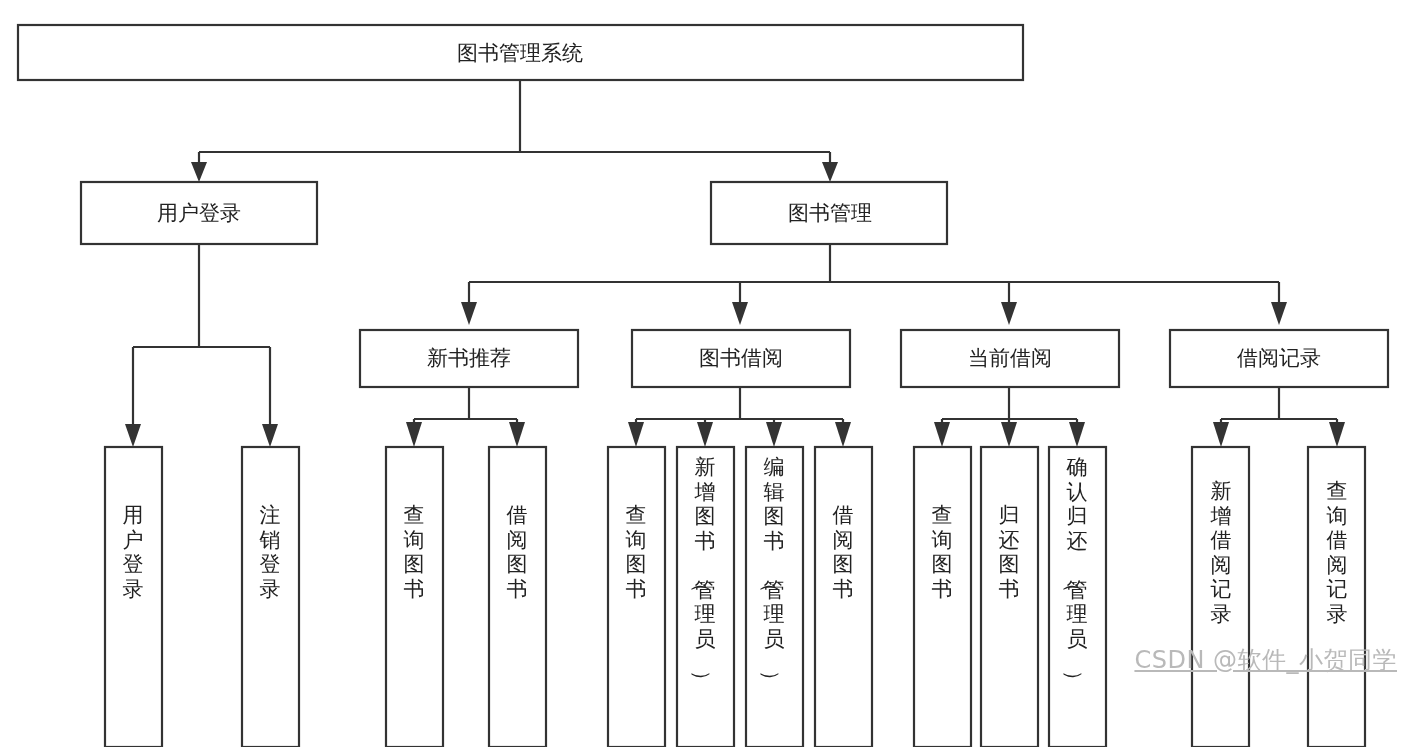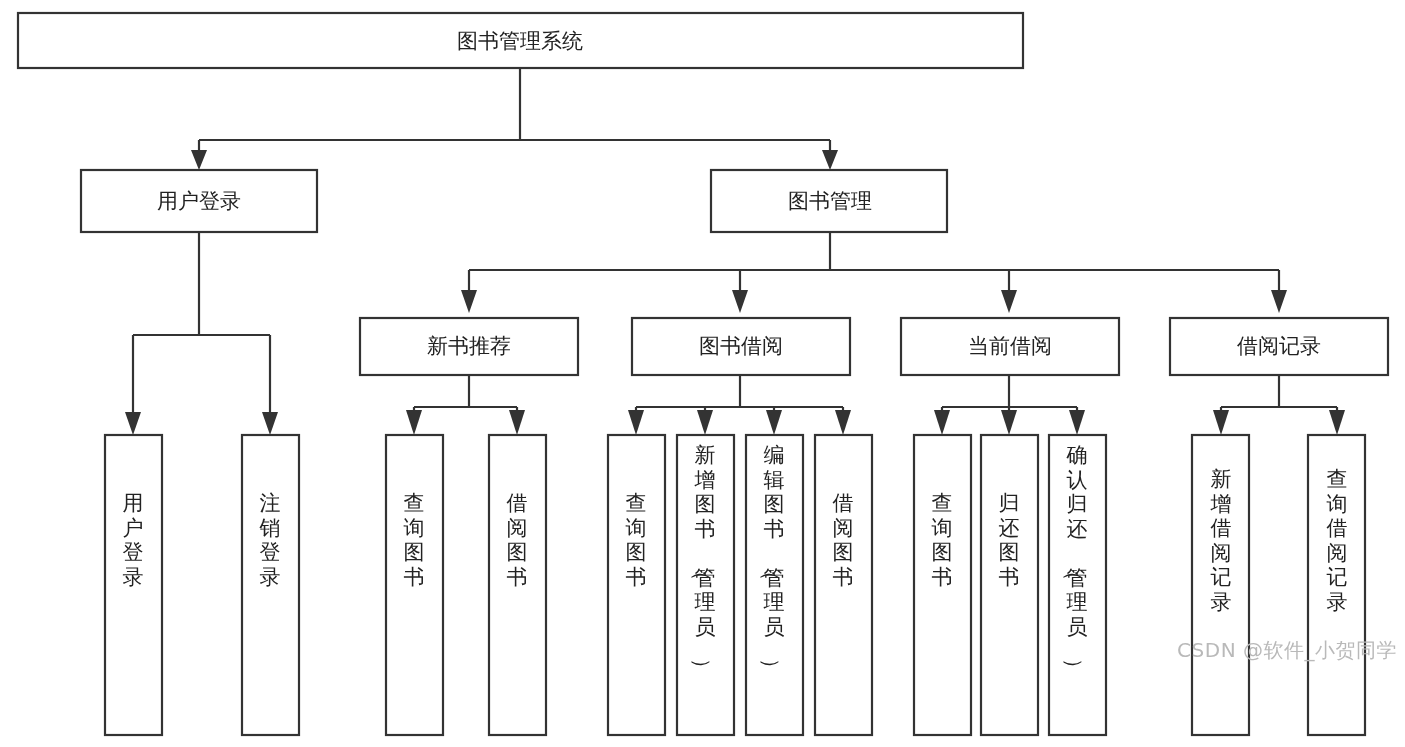--- a/index.html
+++ b/index.html
@@ -9,21 +9,21 @@
   }
   body {
     width: 1405px;
     height: 747px;
     font-family: "DejaVu Sans", "Liberation Sans", sans-serif;
     overflow: hidden;
     position: relative;
   }
   #diagram-root {
     position: absolute;
-    left: 0; top: 0;
+    left: 0; top: 12px;
     width: 1405px;
     height: 668px;
   }
   svg.flow {
     display: block;
     width: 1405px;
     height: 747px;
   }
   .node-box {
     fill: #ffffff;
@@ -50,25 +50,26 @@
   }
   .edge-arrow {
     fill: #333333;
     stroke: none;
   }
   .watermark {
     position: absolute;
     right: 8px;
     bottom: 4px;
     font-family: "DejaVu Sans", "Liberation Sans", sans-serif;
-    font-size: 20px;
+    font-size: 24px;
     color: #b9b9b9;
     letter-spacing: 0.5px;
     white-space: nowrap;
     user-select: none;
+    text-decoration: underline;
   }
 </style>
 </head>
 <body>
 
 <div id="diagram-root">
   <svg class="flow" viewBox="0 0 1405 747" xmlns="http://www.w3.org/2000/svg">
 
     <defs>
       <g id="arrowhead-def"></g>

